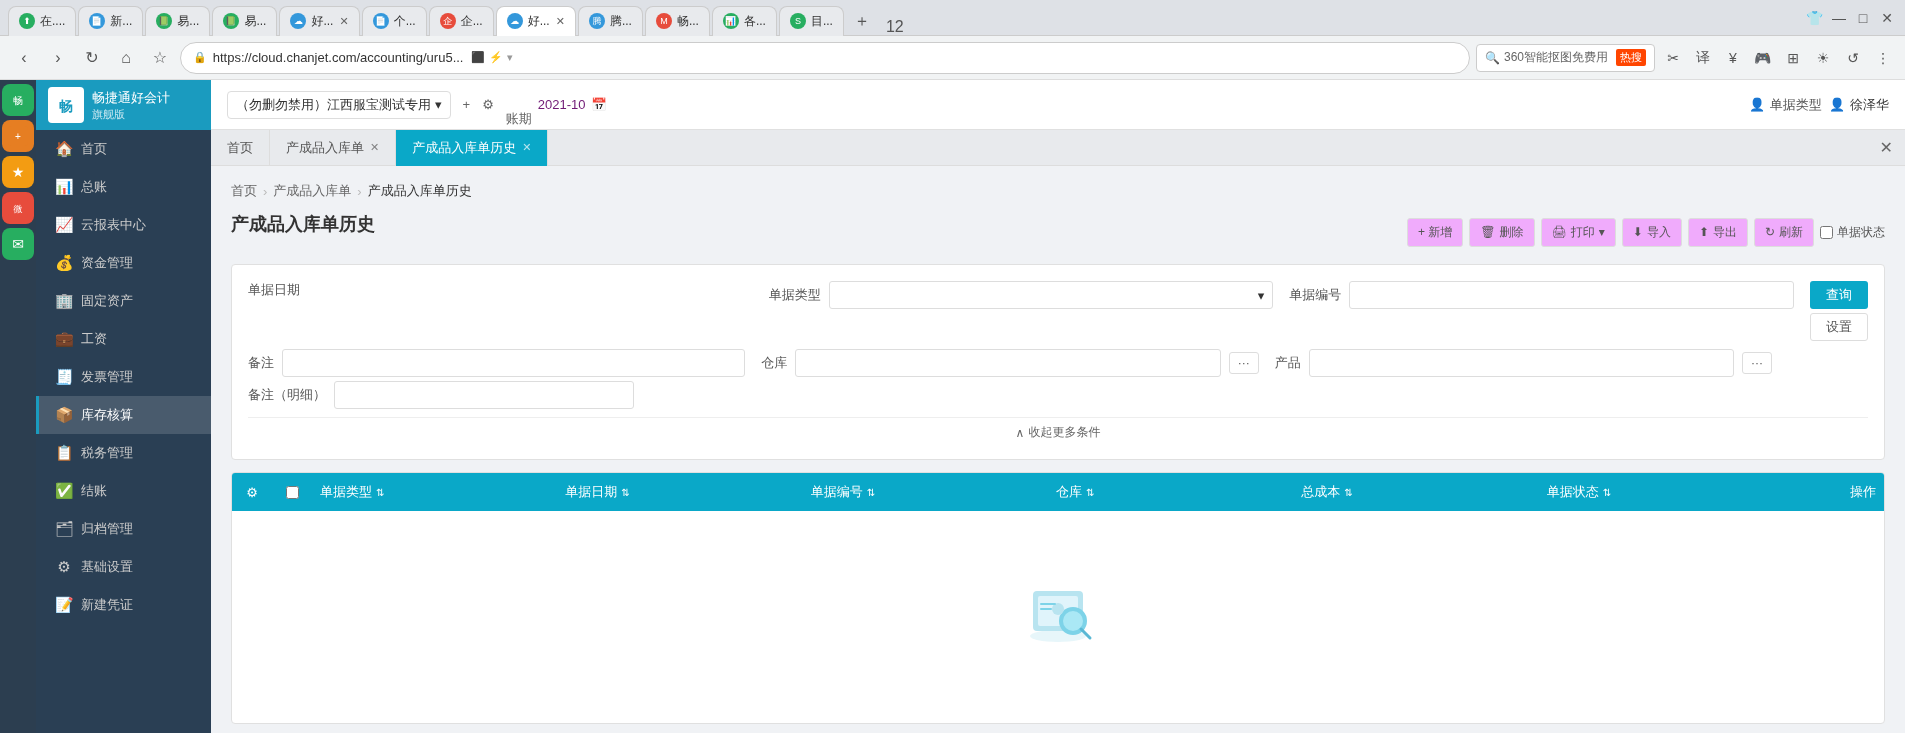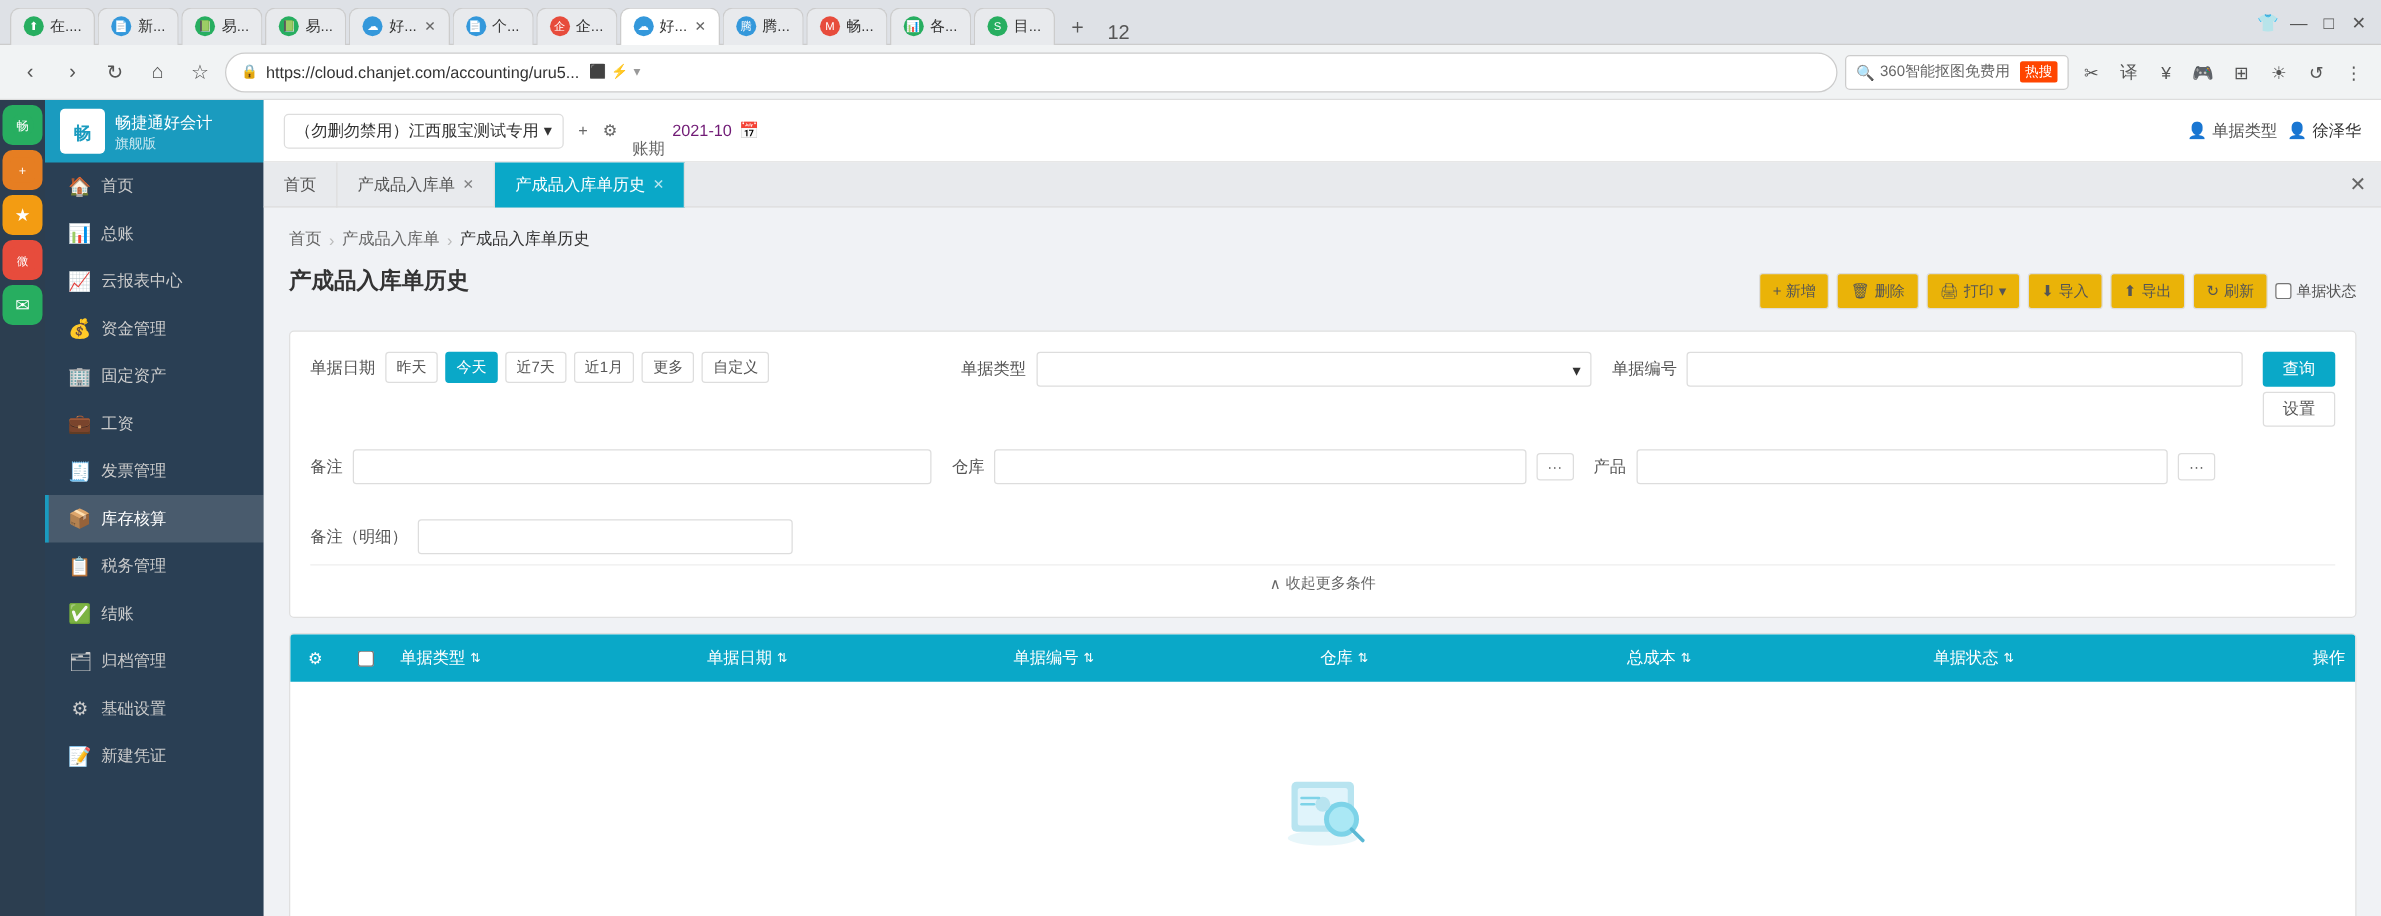--- a/index.html
+++ b/index.html
@@ -238,21 +238,21 @@
     }
     .page-title {
       font-size: 18px;
       font-weight: 600;
       color: #333;
       margin-bottom: 16px;
     }
     .action-btn {
       display: flex; align-items: center; gap: 4px;
       padding: 5px 10px; border: 1px solid #ddd;
-      background: #eab308; border-radius: 3px;
+      background: #f0abfc; border-radius: 3px;
       font-size: 12px; color: #555; cursor: pointer;
     }
 
     
     .search-panel {
       background: #fff;
       border: 1px solid #e0e0e0;
       border-radius: 4px;
       padding: 16px;
       margin-bottom: 12px;
@@ -656,28 +656,20 @@
         </div>
       </div>
 
       <div class="search-panel">
 
         <div style="display:flex;align-items:flex-start;gap:16px;">
 
           <div style="flex:1;">
             <div style="display:flex;align-items:center;gap:8px;margin-bottom:4px;">
               <span class="field-label">单据日期</span>
-              <div class="date-filter">
-                <button class="date-btn">昨天</button>
-                <button class="date-btn active">今天</button>
-                <button class="date-btn">近7天</button>
-                <button class="date-btn">近1月</button>
-                <button class="date-btn">更多</button>
-                <button class="date-btn">自定义</button>
-              </div>
             </div>
           </div>
 
           <div style="flex:1;">
             <div style="display:flex;align-items:center;gap:8px;">
               <span class="field-label">单据类型</span>
               <div class="select-field" style="flex:1;">
                 <span></span>
                 <span>▾</span>
               </div>
@@ -690,39 +682,39 @@
               <input type="text" class="input-field" style="flex: 1 1 0%;">
             </div>
           </div>
 
           <div class="search-actions">
             <button class="query-btn">查询</button>
             <button class="settings-btn">设置</button>
           </div>
         </div>
 
-        <div style="display:flex;align-items:flex-end;gap:16px;margin-top:18px;">
+        <div style="display:flex;align-items:flex-end;gap:16px;margin-top:8px;">
           <div style="flex:1;display:flex;align-items:center;gap:8px;">
             <span class="field-label">备注</span>
             <input type="text" class="input-field" style="flex: 1 1 0%;">
           </div>
           <div style="flex:1;display:flex;align-items:center;gap:8px;">
             <span class="field-label">仓库</span>
             <input type="text" class="input-field" style="flex: 1 1 0%;">
             <button class="dots-btn">···</button>
           </div>
           <div style="flex:1;display:flex;align-items:center;gap:8px;">
             <span class="field-label">产品</span>
             <input type="text" class="input-field" style="flex: 1 1 0%;">
             <button class="dots-btn">···</button>
           </div>
           <div style="flex:0 0 80px;"></div>
         </div>
 
-        <div style="display:flex;align-items:center;gap:8px;margin-top:28px;">
+        <div style="display:flex;align-items:center;gap:8px;margin-top:4px;">
           <span class="field-label">备注（明细）</span>
           <input type="text" class="input-field" style="width: 300px;">
         </div>
 
         <div class="collapse-btn">
           <span>∧</span>
           <span>收起更多条件</span>
         </div>
       </div>
 

